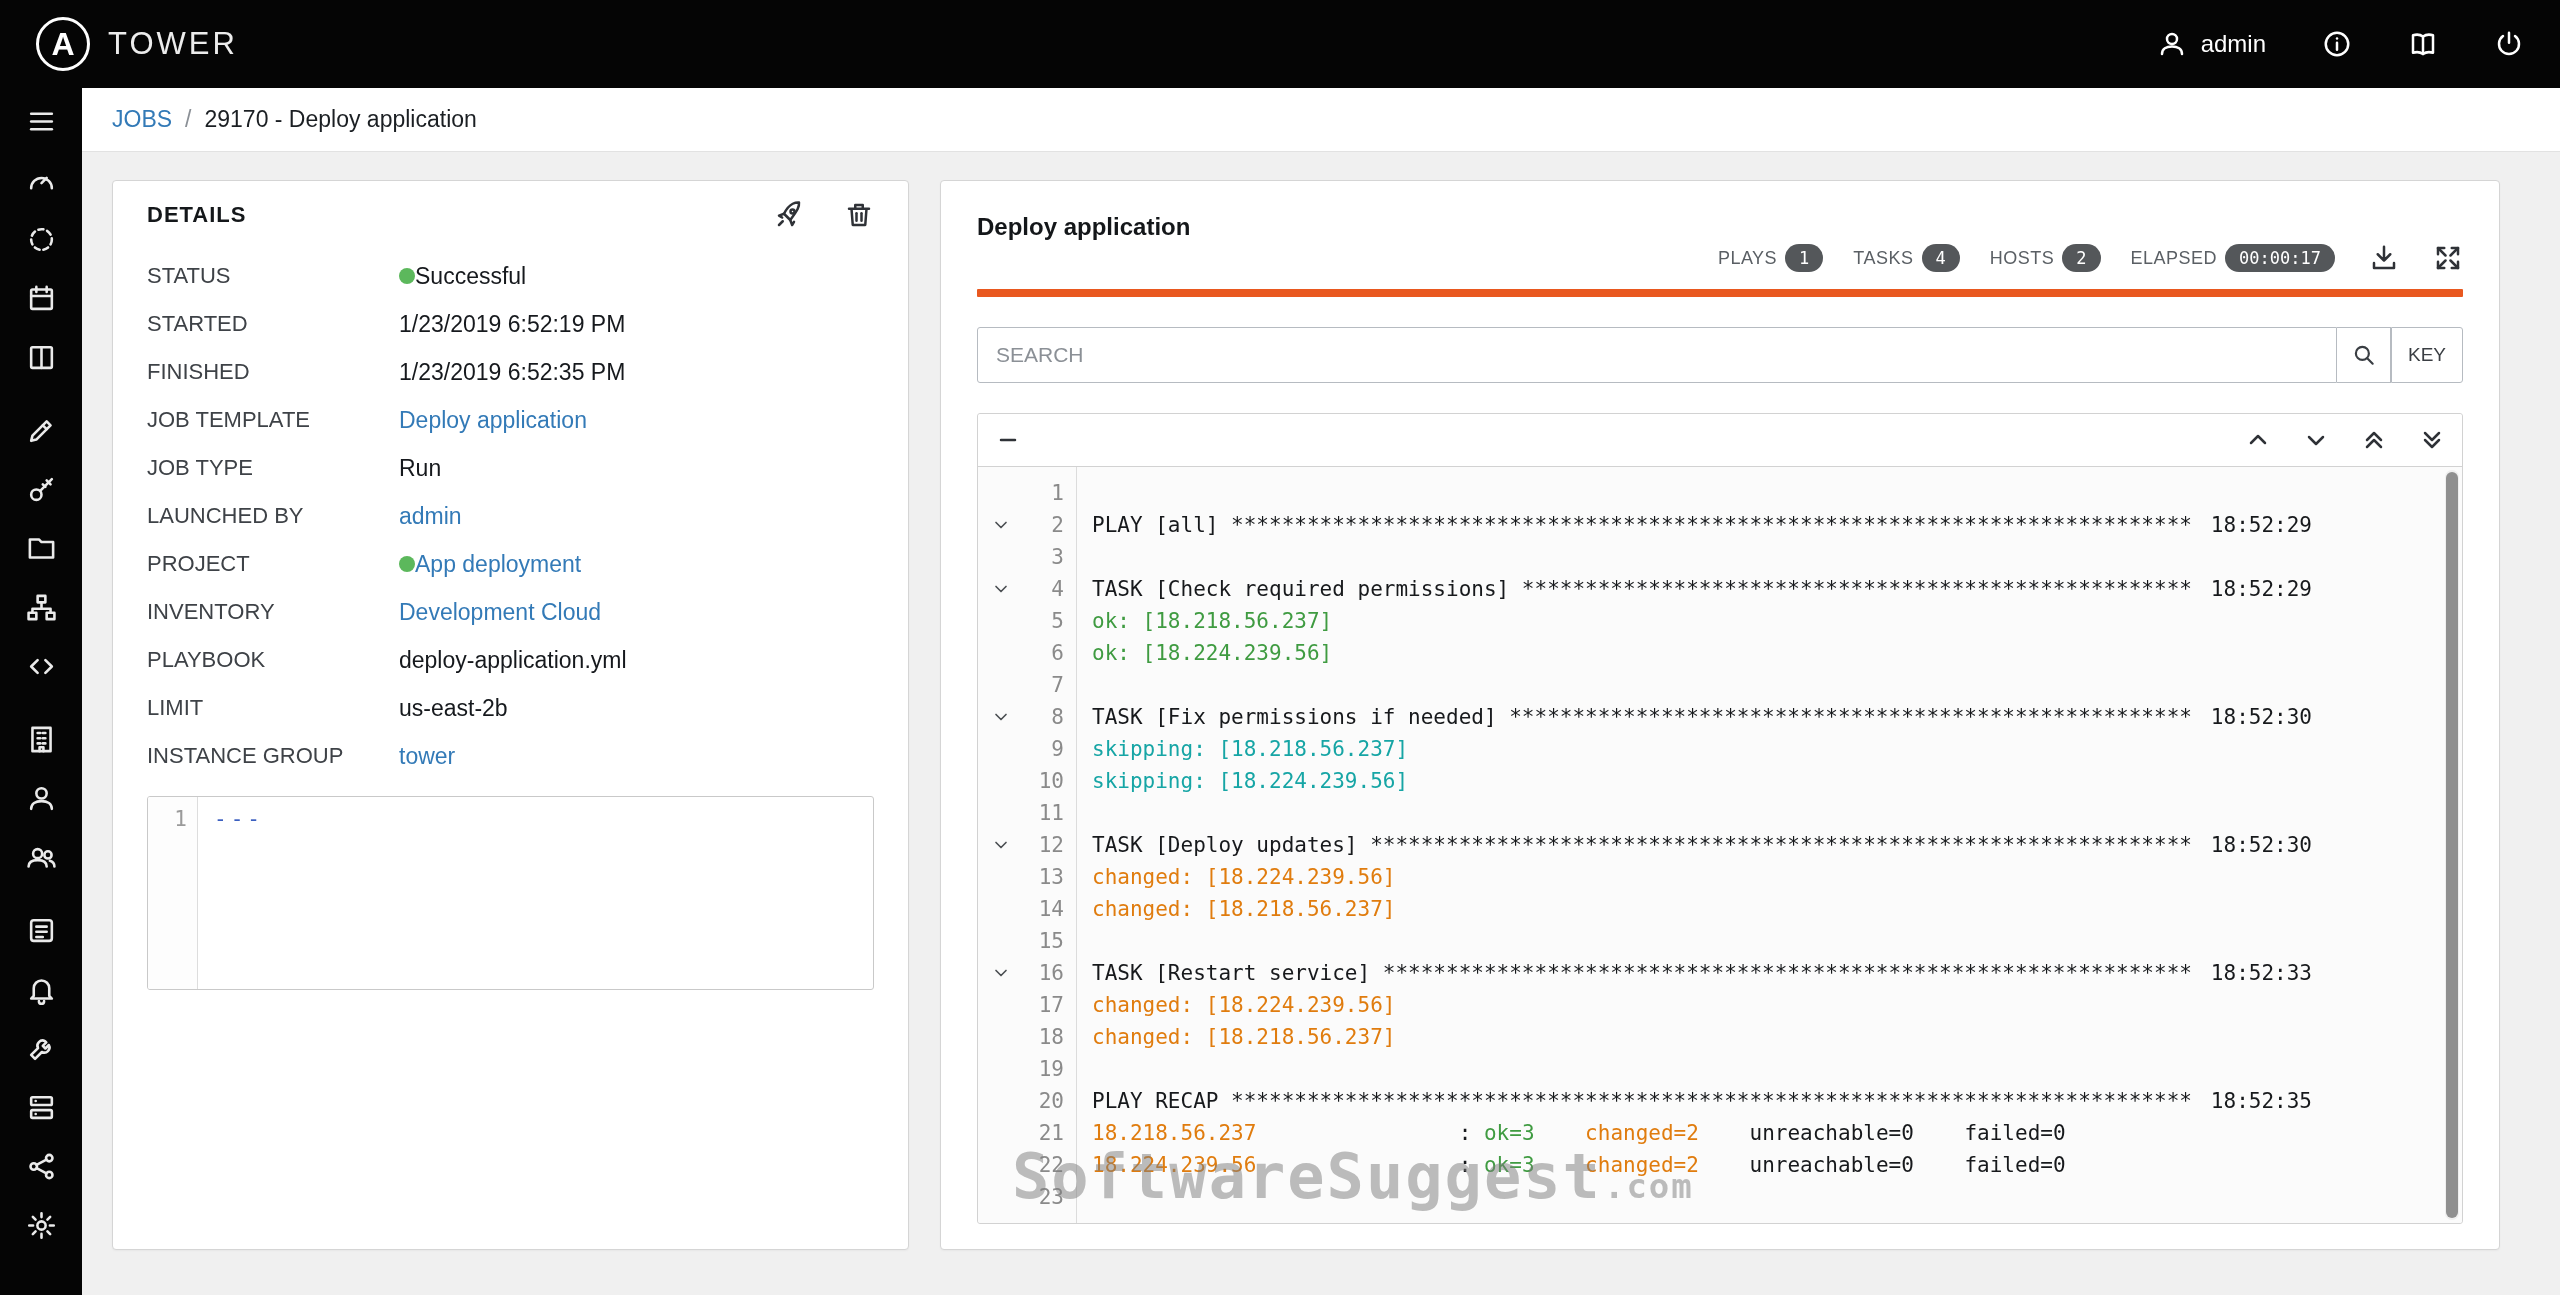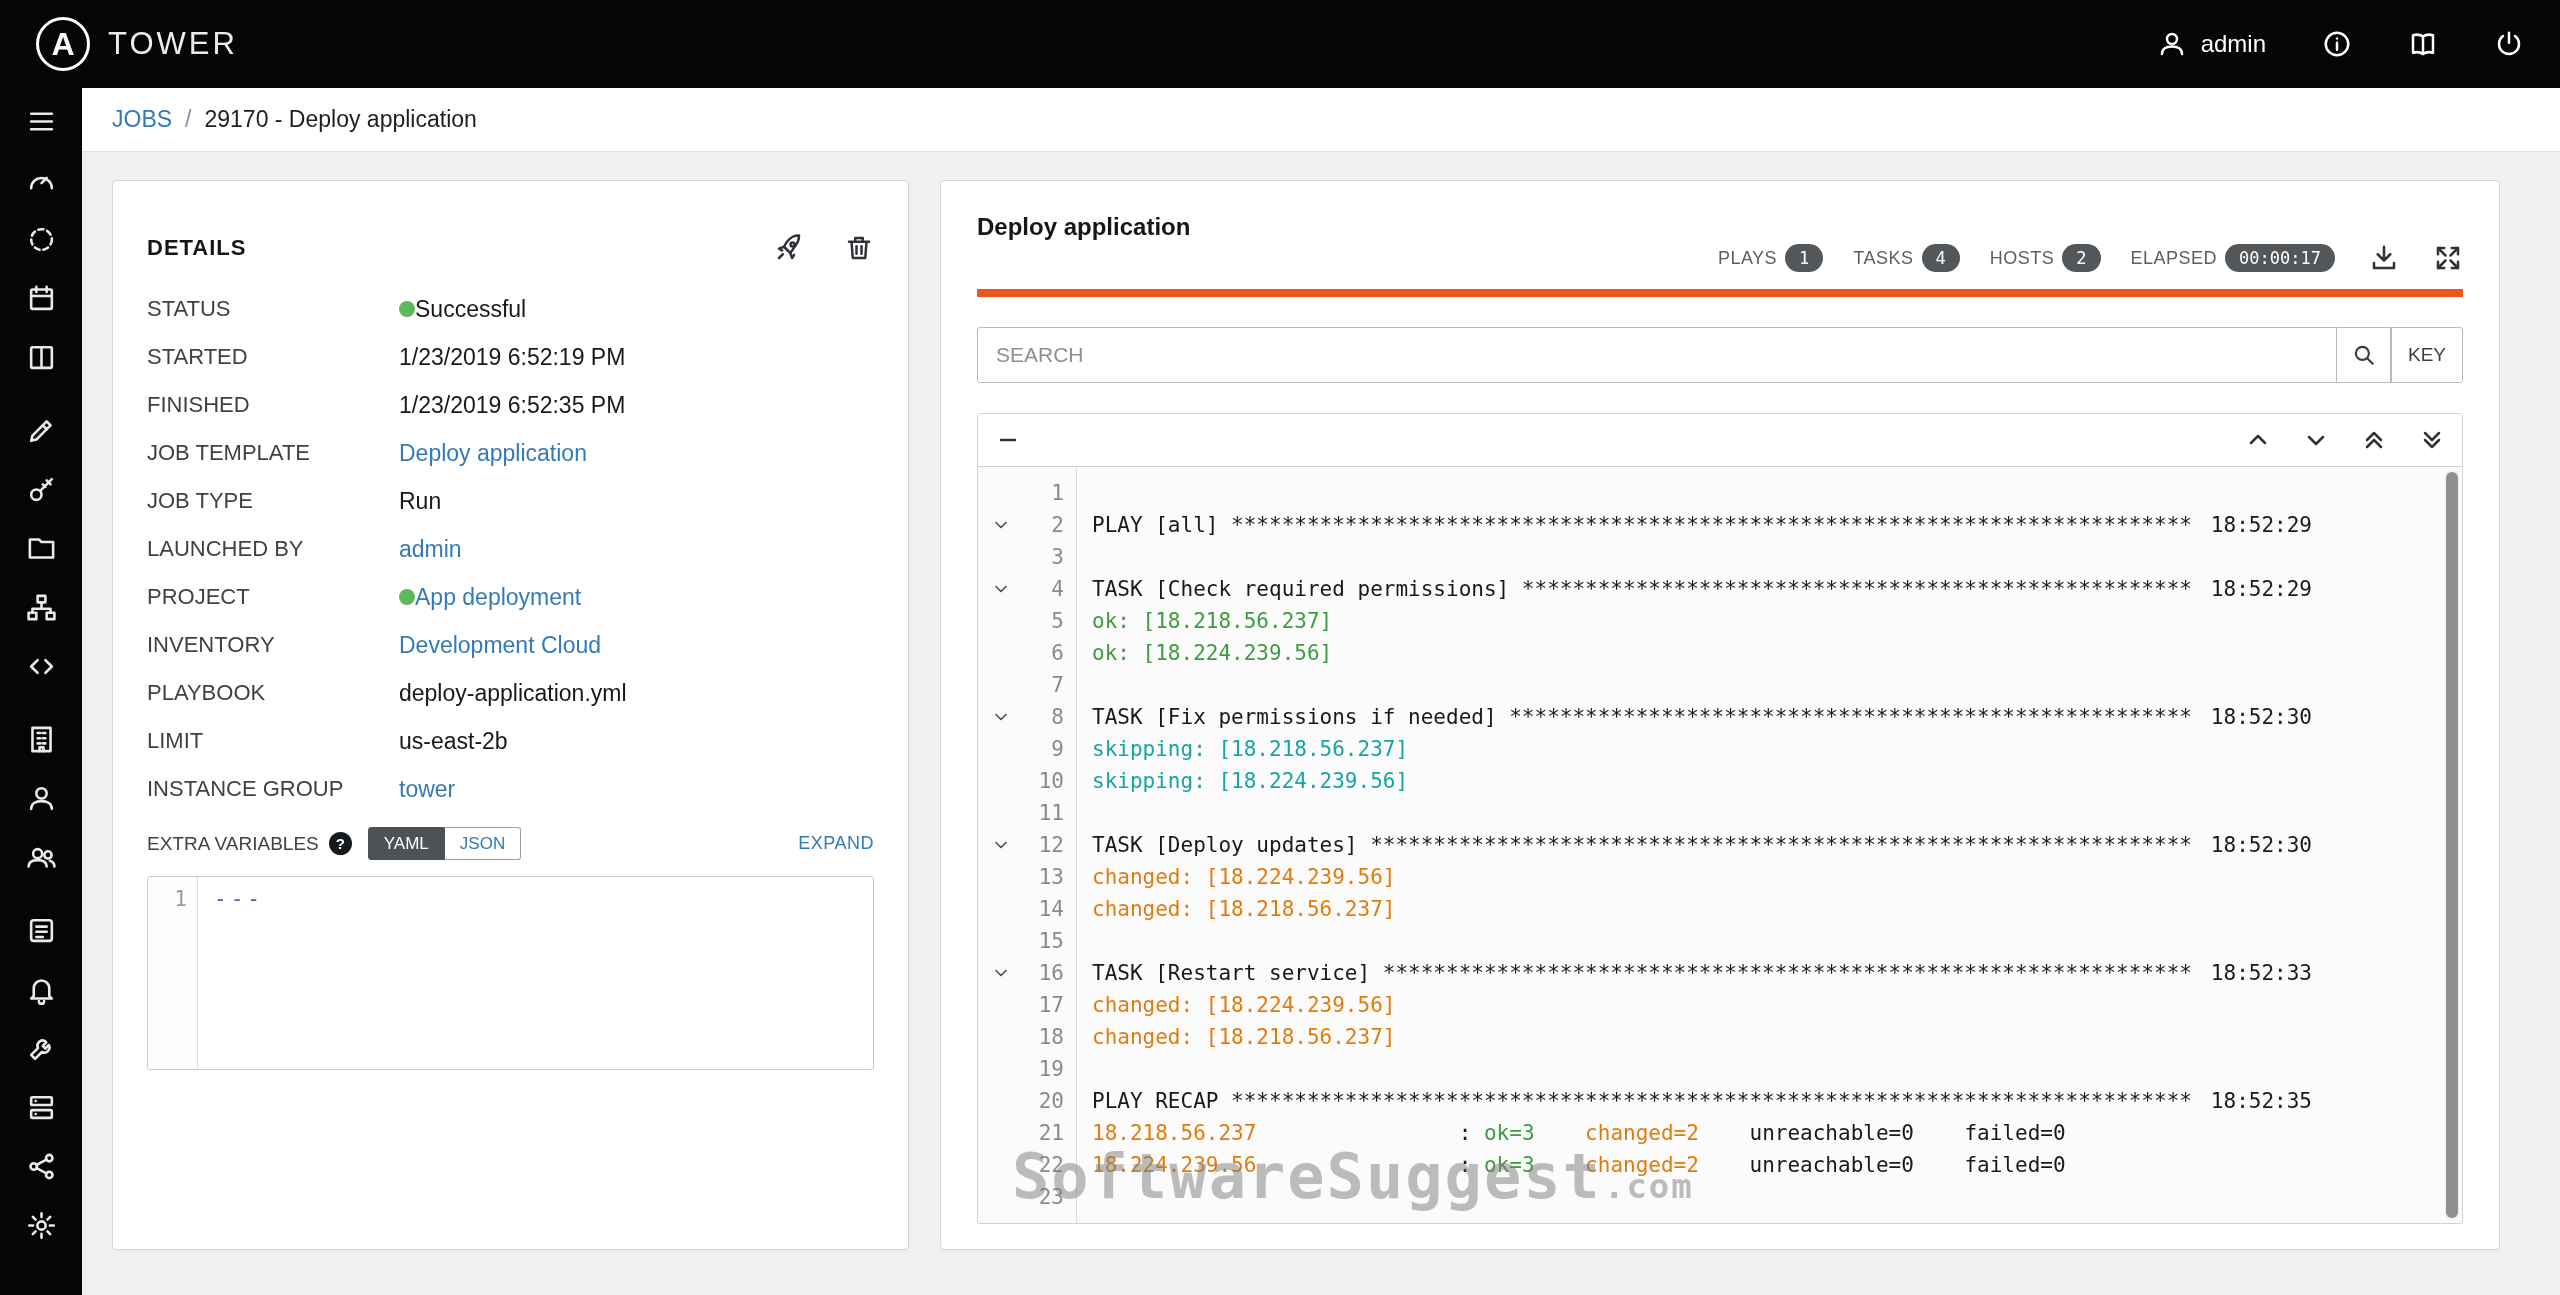--- a/index.html
+++ b/index.html
@@ -44,21 +44,21 @@
 
   
   .content{position:absolute;left:82px;top:152px;right:0;bottom:0;
     padding:28px 0 0 30px;display:flex;gap:31px;box-sizing:border-box;}
   .card{background:#fff;border:1px solid #d5d5d5;border-radius:4px;box-sizing:border-box;
     box-shadow:0 1px 2px rgba(0,0,0,.04);}
   .details-card{width:797px;height:1070px;padding:0 34px;}
   .output-card{width:1560px;height:1070px;padding:0 36px;}
 
   
-  .card-head{display:flex;align-items:center;padding-top:52px;}
+  .card-head{display:flex;align-items:center;padding-top:19px;}
   .card-head h2{margin:0;font-size:22px;letter-spacing:1px;color:#14171a;font-weight:bold;}
   .hicon{color:#2f3237;cursor:pointer;}
   .hicon svg{width:30px;height:30px;}
   .card-head .hicon.first{margin-left:auto;}
   .card-head .hicon + .hicon{margin-left:40px;}
   .detail-rows{margin-top:22px;}
   .detail-row{display:flex;align-items:center;height:48px;font-size:23px;}
   .d-label{width:252px;font-size:22px;color:#3e4247;flex-shrink:0;}
   .d-value{color:#16191d;display:flex;align-items:center;gap:0;text-align:right;}
   .d-value.link{color:var(--link);cursor:pointer;}
@@ -427,29 +427,20 @@
           </div>
         </div>
         <div class="detail-row">
           <div class="d-label">INSTANCE GROUP</div>
           <div class="d-value link">
             <span>tower</span>
           </div>
         </div>
       </div>
 
-    <div class="extra-vars-row">
-      <span class="ev-label">EXTRA VARIABLES</span>
-      <span class="help">?</span>
-      <div class="toggle">
-        <button class="tog active">YAML</button>
-        <button class="tog">JSON</button>
-      </div>
-      <a class="expand-link">EXPAND</a>
-    </div>
 
     <div class="editor">
       <div class="ed-gutter">1</div>
       <div class="ed-content">---</div>
     </div>
   </section>
 
   <section class="card output-card">
     <div class="out-head">
       <h2>Deploy application</h2>

